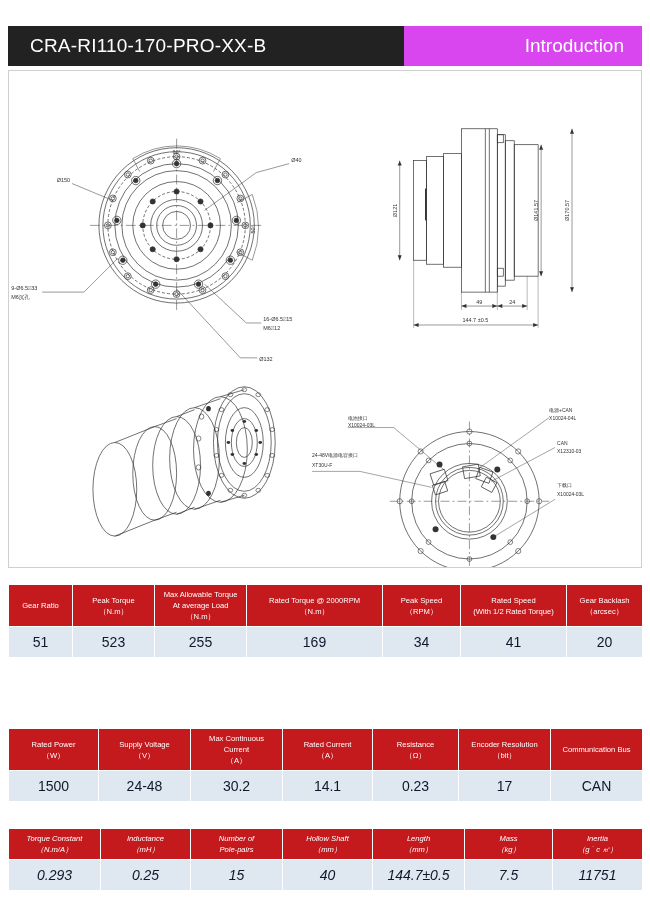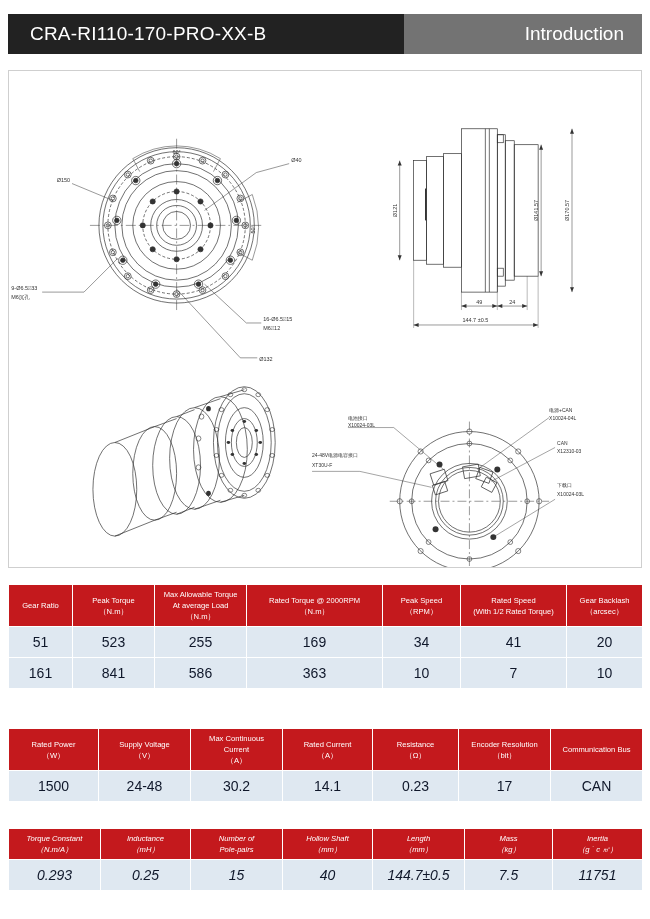--- a/index.html
+++ b/index.html
@@ -6,39 +6,39 @@
   html, body {
     width: 650px; height: 919px;
     background: #ffffff;
     font-family: "Liberation Sans", sans-serif;
     overflow: hidden;
   }
   .page { position: relative; width: 650px; height: 919px; background:#fff; }
 
   
   .header {
-    position: absolute; left: 8px; top: 14px;
+    position: absolute; left: 8px; top: 26px;
     width: 634px; height: 40px;
     display: flex;
   }
   .header-left {
     flex: 0 0 396px;
     background: #222222;
     display: flex; align-items: center;
     padding-left: 22px;
   }
   .header-left .title {
     color: #ffffff;
     font-size: 19px;
     letter-spacing: 0.2px;
     font-weight: 400;
   }
   .header-right {
     flex: 1 1 auto;
-    background: #737373;
+    background: #d946ef;
     display: flex; align-items: center; justify-content: flex-end;
     padding-right: 18px;
   }
   .header-right .section {
     color: #ffffff;
     font-size: 19px;
     font-weight: 400;
   }
 
   
@@ -452,29 +452,20 @@
     <tbody>
       <tr>
         <td>51</td>
         <td>523</td>
         <td>255</td>
         <td>169</td>
         <td>34</td>
         <td>41</td>
         <td>20</td>
       </tr>
-      <tr>
-        <td>161</td>
-        <td>841</td>
-        <td>586</td>
-        <td>363</td>
-        <td>10</td>
-        <td>7</td>
-        <td>10</td>
-      </tr>
     </tbody>
   </table>
 
   <table class="spec-table" id="table-electrical">
     <colgroup>
       <col style="width:90px">
         <col style="width:92px">
         <col style="width:92px">
       <col style="width:90px">
         <col style="width:86px">

